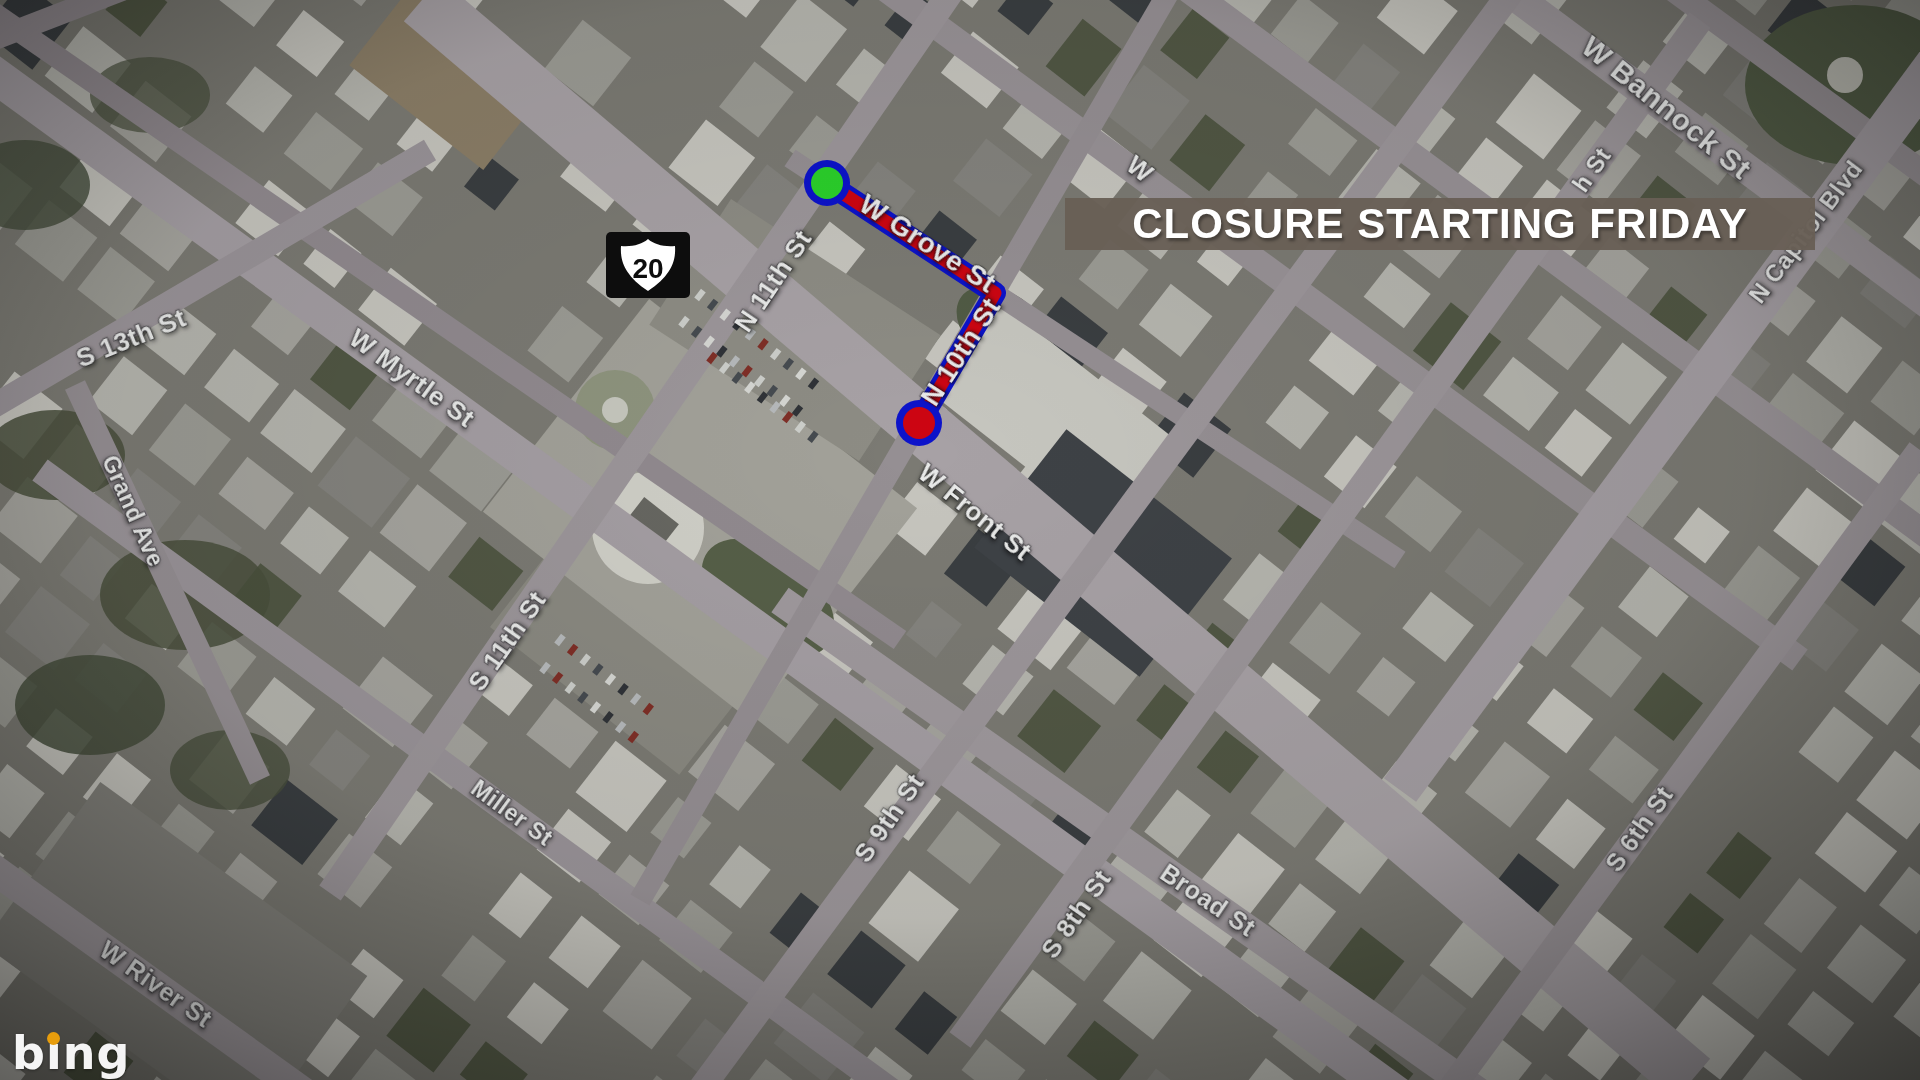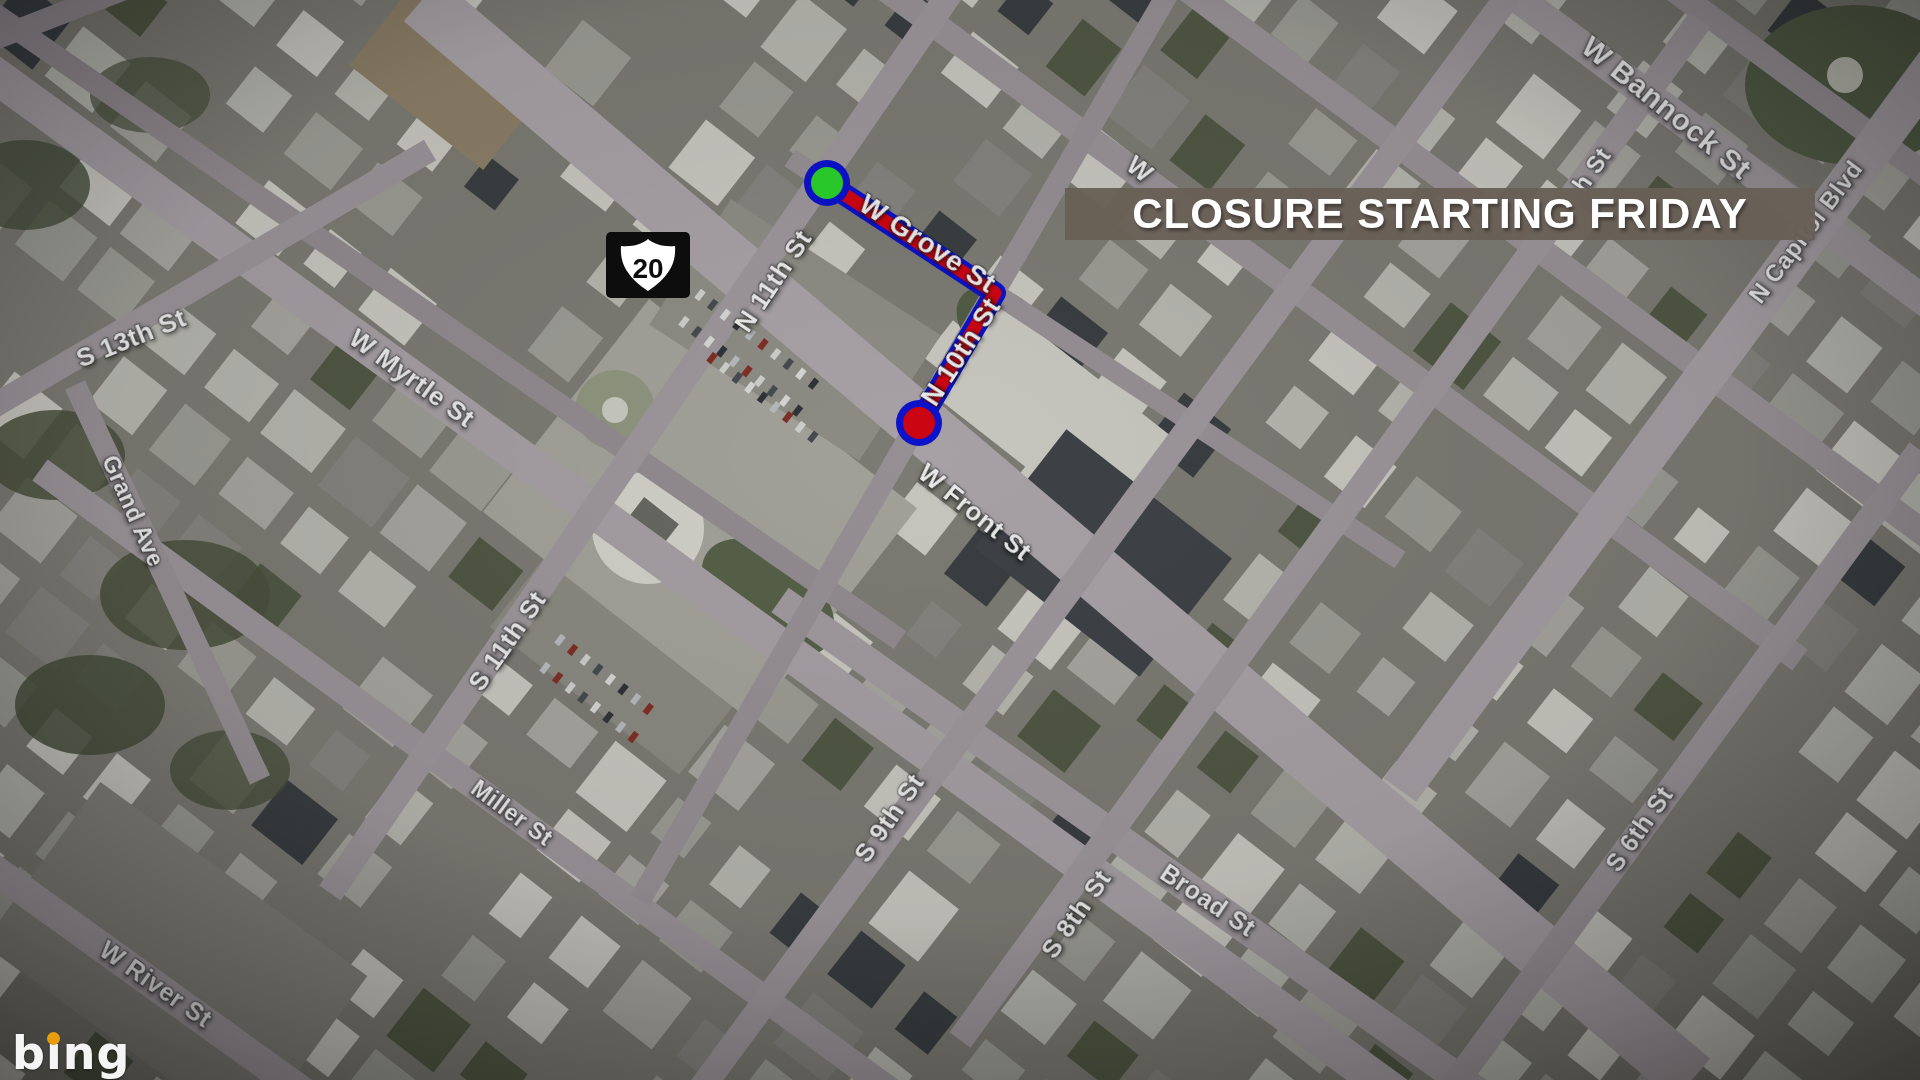--- a/index.html
+++ b/index.html
@@ -2,21 +2,21 @@
 <html><head>
 <meta charset="utf-8">
 <style>
   html,body{margin:0;padding:0;background:#55534e;}
   .stage{position:relative;width:1920px;height:1080px;overflow:hidden;
          font-family:"Liberation Sans",sans-serif;background:#7d7b74;}
   #map-svg{position:absolute;left:0;top:0;width:1920px;height:1080px;}
   .stlabel{fill:#ffffff;font-family:"Liberation Sans",sans-serif;font-weight:bold;
            text-anchor:middle;paint-order:stroke;stroke:rgba(15,15,20,0.35);stroke-width:2.5px;
            filter:drop-shadow(1px 2px 2px rgba(0,0,0,0.6));letter-spacing:0.5px;}
-  .banner{position:absolute;left:1065px;top:188px;width:750px;height:52px;
+  .banner{position:absolute;left:1065px;top:198px;width:750px;height:52px;
           background:rgba(104,95,85,0.97);display:flex;align-items:center;justify-content:center;
           color:#ffffff;font-weight:bold;font-size:42px;letter-spacing:1px;white-space:nowrap;
           text-shadow:2px 3px 3px rgba(0,0,0,0.35);}
   .shield{position:absolute;left:606px;top:232px;width:68px;height:66px;}
   .bing-logo{position:absolute;left:12px;top:1026px;color:#ffffff;font-family:"DejaVu Sans",sans-serif;
              font-weight:bold;font-size:46px;letter-spacing:1px;opacity:0.95;
              text-shadow:0 1px 3px rgba(0,0,0,0.4);}
   .bing-dot{position:absolute;left:35px;top:6px;width:13px;height:13px;border-radius:50%;}
 </style>
 </head>

